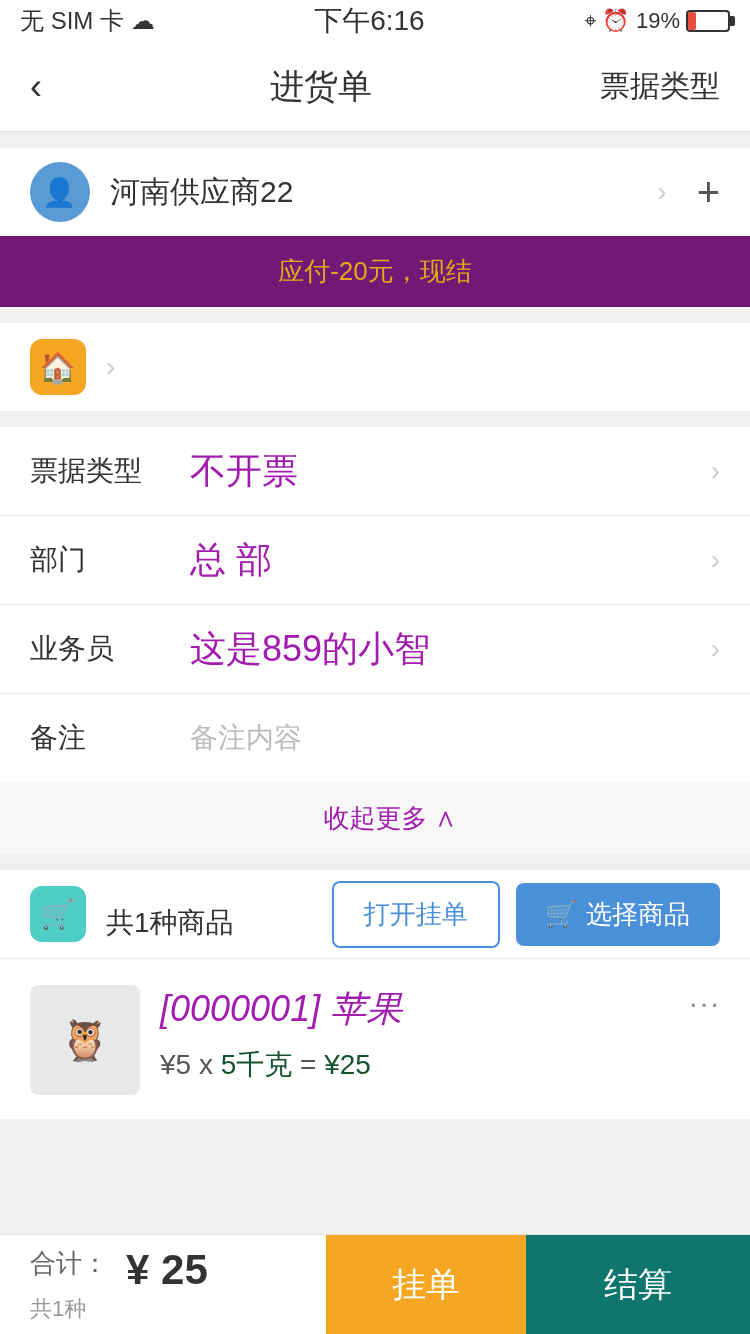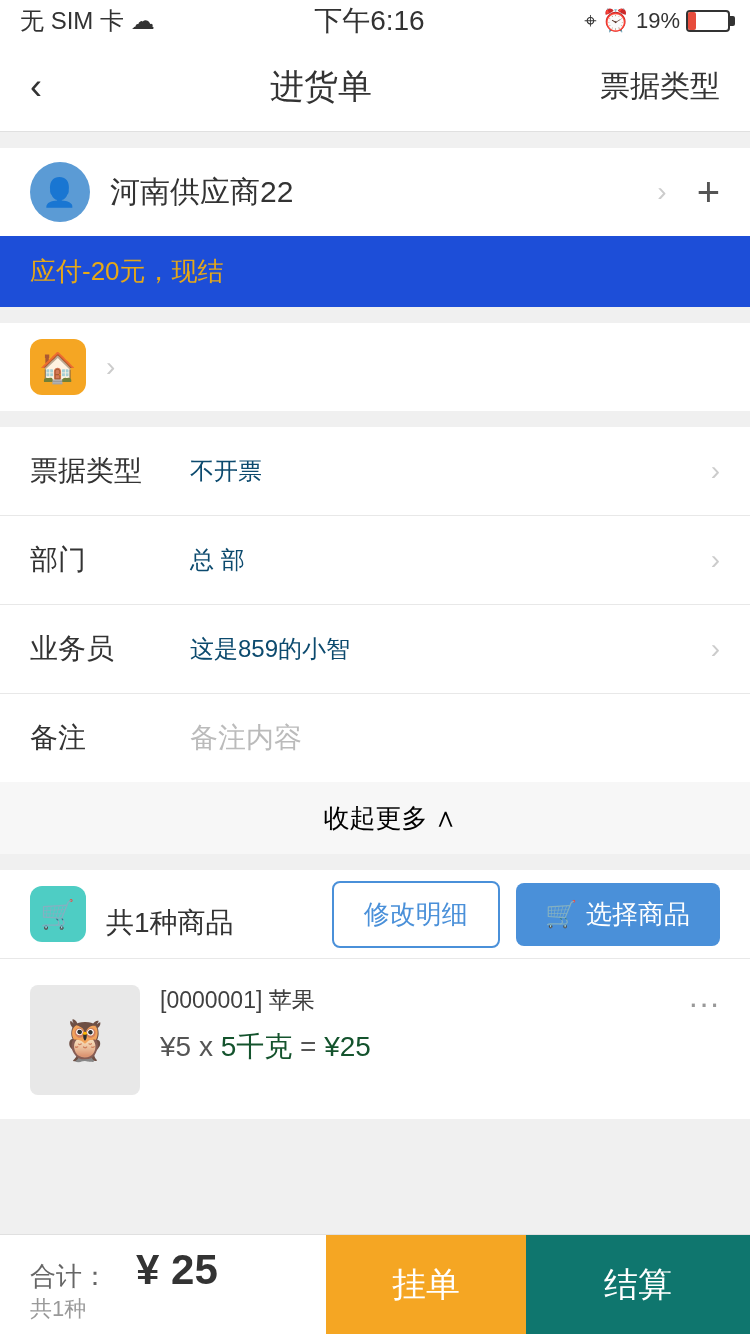--- a/index.html
+++ b/index.html
@@ -67,24 +67,25 @@
     .supplier-avatar {
       width: 60px; height: 60px; border-radius: 50%; background: #5b9bd5;
       display: flex; align-items: center; justify-content: center; color: #fff; font-size: 28px; margin-right: 20px; flex-shrink: 0;
     }
     .supplier-name { flex: 1; font-size: 30px; color: #333; }
     .supplier-arrow { font-size: 28px; color: #ccc; margin-right: 30px; }
     .supplier-add { font-size: 40px; color: #555; cursor: pointer; }
 
     
     .notice-bar {
-      background: #1d4ed8;
+      background: #701a75;
       padding: 18px 30px;
       font-size: 26px;
       color: #e6a817;
+      text-align: center;
     }
 
     
     .warehouse-row {
       display: flex;
       align-items: center;
       padding: 0 30px;
       height: 88px;
       background: #fff;
     }
@@ -97,32 +98,32 @@
 
     
     .form-row {
       display: flex;
       align-items: center;
       padding: 0 30px;
       height: 88px;
       background: #fff;
     }
     .form-label { width: 160px; font-size: 28px; color: #333; flex-shrink: 0; }
-    .form-value { flex: 1; font-size: 24px; color: #0c4a6e; }
+    .form-value { flex: 1; font-size: 36px; color: #a21caf; }
     .form-placeholder { flex: 1; font-size: 28px; color: #bbb; }
 
     
     .collapse-bar {
       background: #f7f7f7;
       height: 72px;
       display: flex;
       align-items: center;
       justify-content: center;
       font-size: 26px;
-      color: #000000;
+      color: #a21caf;
       cursor: pointer;
       padding-left: 30px;
     }
 
     
     .product-header {
       display: flex;
       align-items: center;
       padding: 0 30px;
       height: 88px;
@@ -150,21 +151,21 @@
       padding: 24px 30px;
       background: #fff;
       margin-top: 2px;
     }
     .product-thumb {
       width: 110px; height: 110px; background: #e8e8e8;
       border-radius: 8px; margin-right: 20px; flex-shrink: 0;
       display: flex; align-items: center; justify-content: center; color: #aaa; font-size: 22px;
     }
     .product-info { flex: 1; }
-    .product-name { font-size: 23px; color: #404040; margin-bottom: 12px; }
+    .product-name { font-size: 36px; color: #a21caf; margin-bottom: 12px; font-style: italic; }
     .product-price { font-size: 28px; color: #555; }
     .product-price .highlight { color: #14532d; }
     .product-more { font-size: 32px; color: #999; cursor: pointer; align-self: flex-start; }
 
     
     .footer {
       position: fixed;
       bottom: 0;
       width: 750px;
       height: 100px;
@@ -175,21 +176,21 @@
     .footer-total {
       flex: 1;
       display: flex;
       align-items: center;
       padding: 0 30px;
     }
     .footer-label { font-size: 26px; color: #666; }
     .footer-amount { font-size: 42px; font-weight: bold; color: #333; margin-left: 10px; }
     .footer-count { font-size: 22px; color: #999; }
     .footer-total-info { display: flex; flex-direction: column; }
-    .footer-total-row { display: flex; align-items: flex-end; gap: 18px; }
+    .footer-total-row { display: flex; align-items: flex-start; gap: 8px; }
     .btn-hang {
       width: 200px; height: 100px; background: #f5a623; color: #fff;
       display: flex; align-items: center; justify-content: center;
       font-size: 34px; cursor: pointer; flex-shrink: 0;
     }
     .btn-checkout {
       width: 224px; height: 100px; background: #0f766e; color: #fff;
       display: flex; align-items: center; justify-content: center;
       font-size: 34px; cursor: pointer; flex-shrink: 0;
     }
@@ -273,21 +274,21 @@
 </div>
 
 <div class="collapse-bar">收起更多 ∧</div>
 
 <div class="divider-gray"></div>
 
 <div class="section">
   <div class="product-header">
     <div class="product-icon">🛒</div>
     <span class="product-count">共1种商品</span>
-    <button class="btn-edit">修改明细</button>
+    <button class="btn-edit">打开挂单</button>
     <button class="btn-select">
       <span>🛒</span>
       <span>选择商品</span>
     </button>
   </div>
 
   <div class="divider-line"></div>
 
   <div class="product-item">
     <div class="product-thumb">

